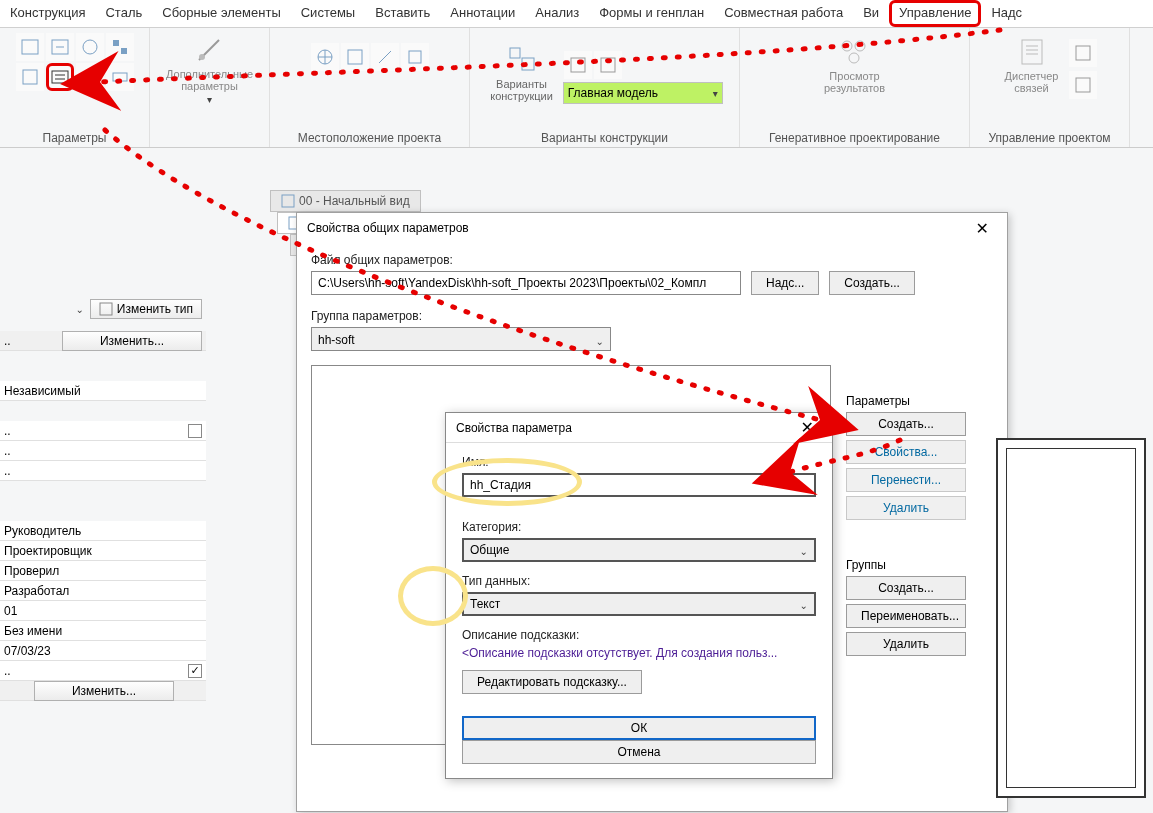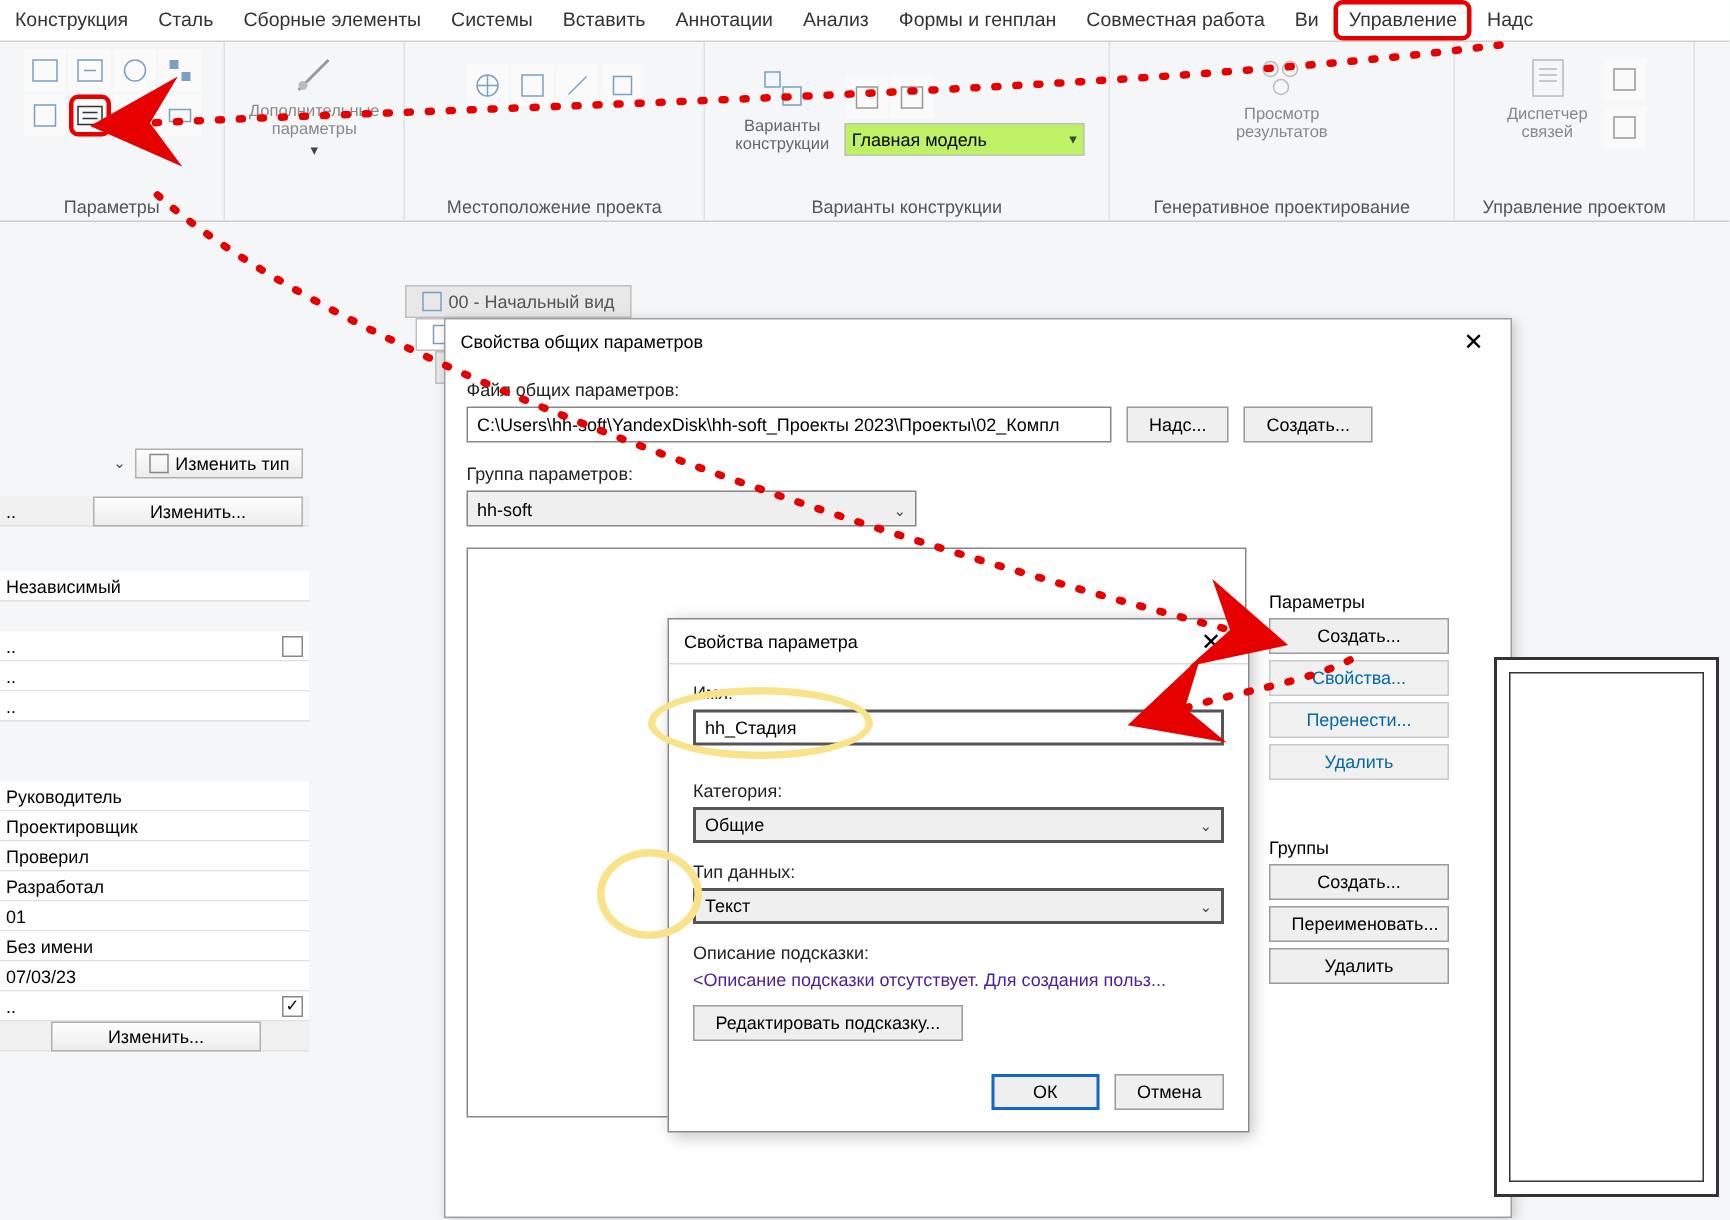--- a/index.html
+++ b/index.html
@@ -54,21 +54,21 @@
 
 .side-group { position: absolute; }
 .side-group .grp-label { font-size: 12px; margin-bottom: 4px; }
 .side-group .btn { display: block; width: 120px; margin-bottom: 4px; text-align: center; }
 
 
 .dlg2 { position: absolute; left: 445px; top: 412px; width: 388px; background: #fff; border: 1px solid #888; box-shadow: 2px 2px 10px rgba(0,0,0,.25); z-index: 20; }
 .dlg2 .dlg-title { border-bottom: 1px solid #ddd; }
 .dlg2 .dlg-body { padding: 12px 16px 16px; }
 .dlg2 .textbox, .dlg2 .selectbox { border: 2px solid #555; }
-.dlg2-foot { display: flex; justify-content: flex-end; gap: 10px; padding: 6px 16px 14px; }
+.dlg2-foot { display: flex; justify-content: flex-end; padding: 6px 16px 14px; flex-direction: column; }
 .hint-text { font-size: 12px; color: #4c1d95; margin-bottom: 10px; }
 
 
 .yellow-ring { border: 5px solid #f9e38a; border-radius: 50% / 50%; position: absolute; pointer-events: none; z-index: 30; }
 
 
 .arrow-dots { position: absolute; pointer-events: none; z-index: 25; }
 
 .chev { font-size: 10px; color: #444; }
 .grey { color: #888; }

